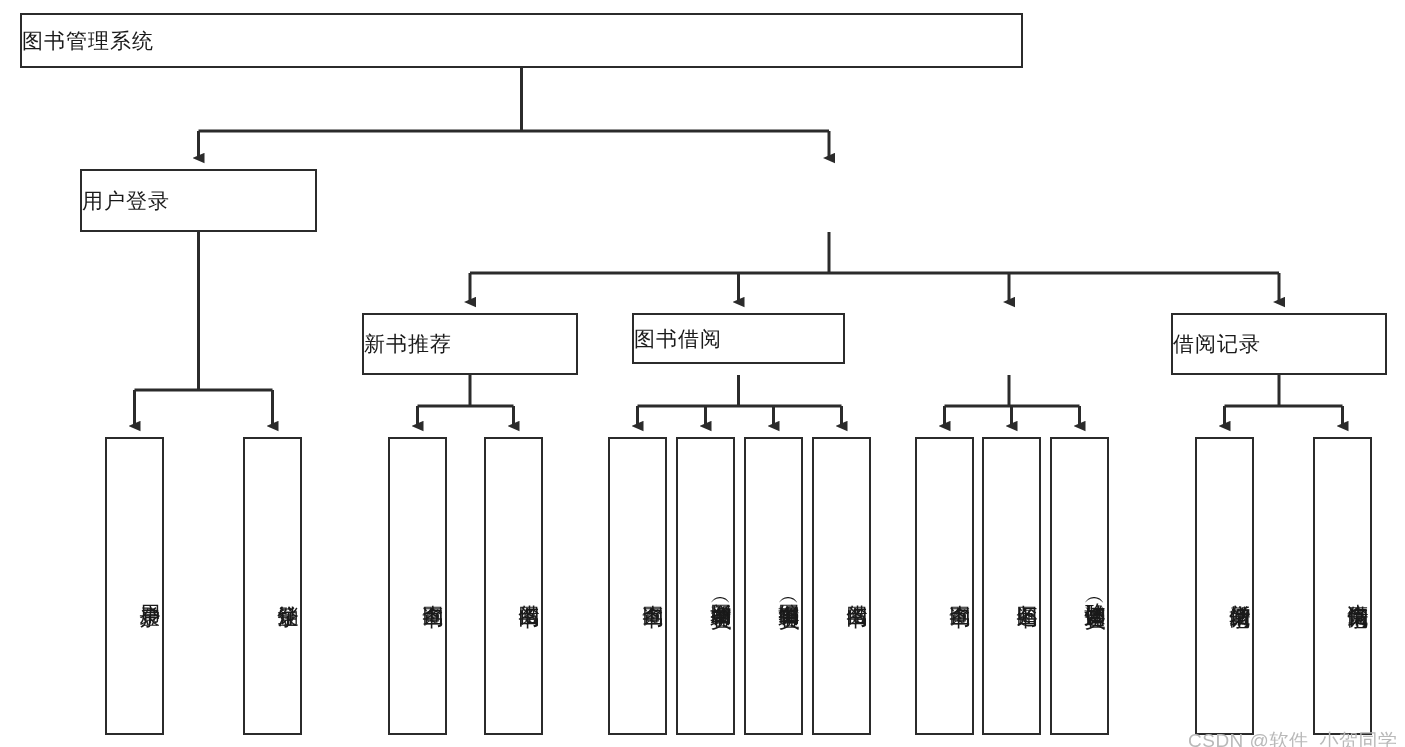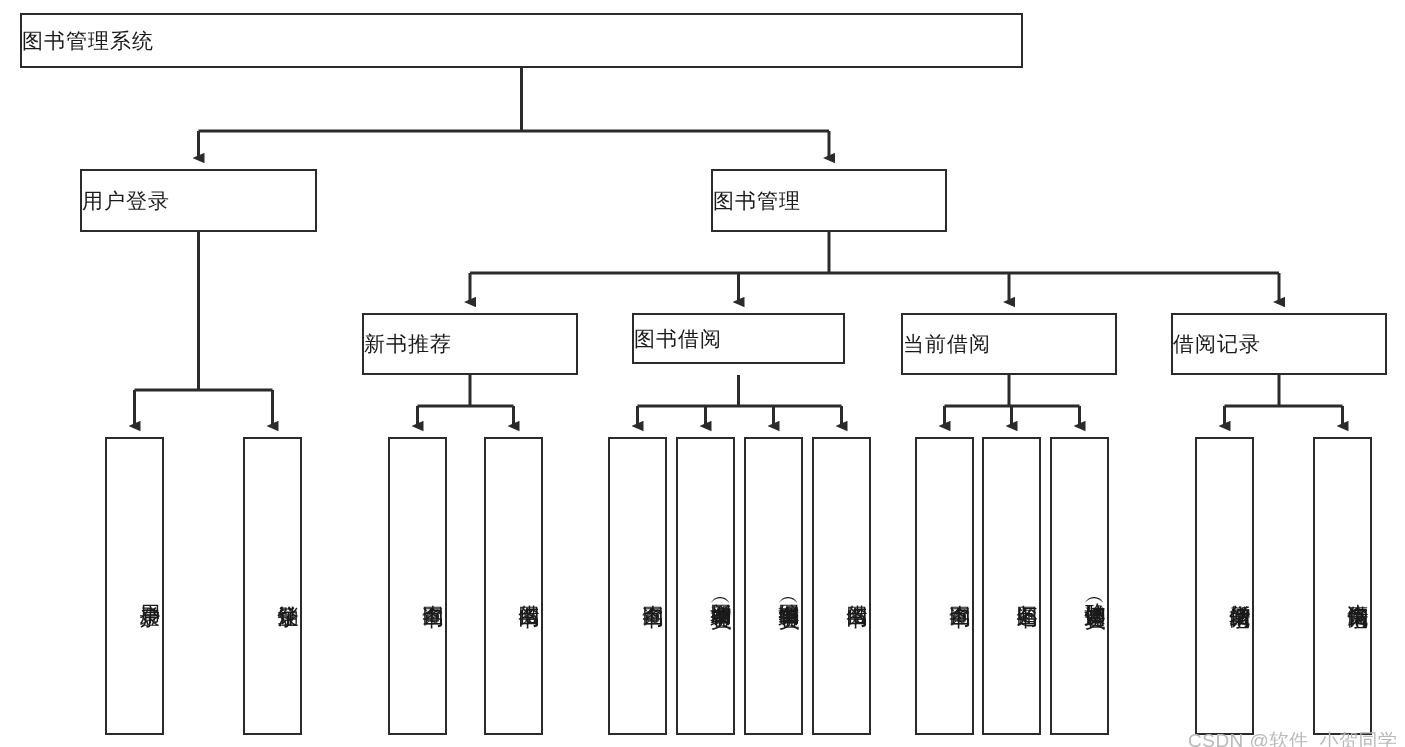--- a/index.html
+++ b/index.html
@@ -126,32 +126,26 @@
     </g>
   </svg>
 
   <div class="node h" style="left:20px; top:13px; width:1003px; height:55px;">
     <span>图书管理系统</span>
   </div>
 
   <div class="node h" style="left:80px; top:169px; width:237px; height:63px;">
     <span>用户登录</span>
   </div>
-  <div class="node h" style="left:711px; top:169px; width:236px; height:63px;">
-    <span>图书管理</span>
-  </div>
 
   <div class="node h" style="left:362px; top:313px; width:216px; height:62px;">
     <span>新书推荐</span>
   </div>
   <div class="node h" style="left:632px; top:313px; width:213px; height:51px;">
     <span>图书借阅</span>
-  </div>
-  <div class="node h" style="left:901px; top:313px; width:216px; height:62px;">
-    <span>当前借阅</span>
   </div>
   <div class="node h" style="left:1171px; top:313px; width:216px; height:62px;">
     <span>借阅记录</span>
   </div>
 
   <div class="node v" style="left:105px; top:437px; width:59px; height:298px;">
     <span>用户登录</span>
   </div>
   <div class="node v" style="left:243px; top:437px; width:59px; height:298px;">
     <span>注销登录</span>

